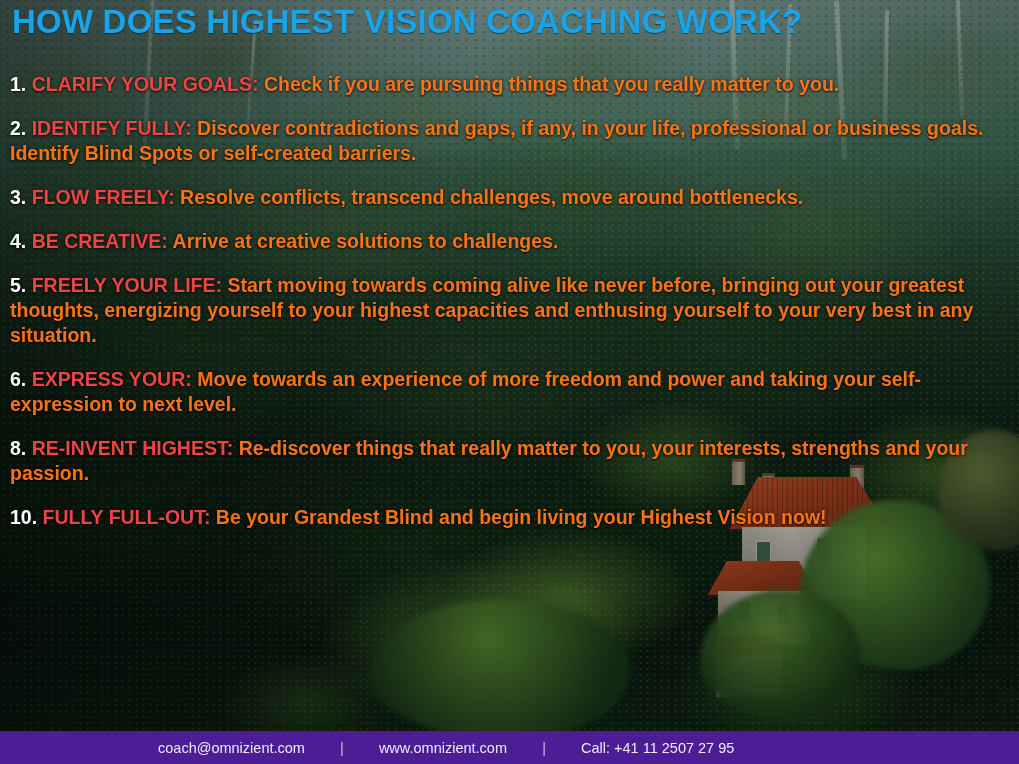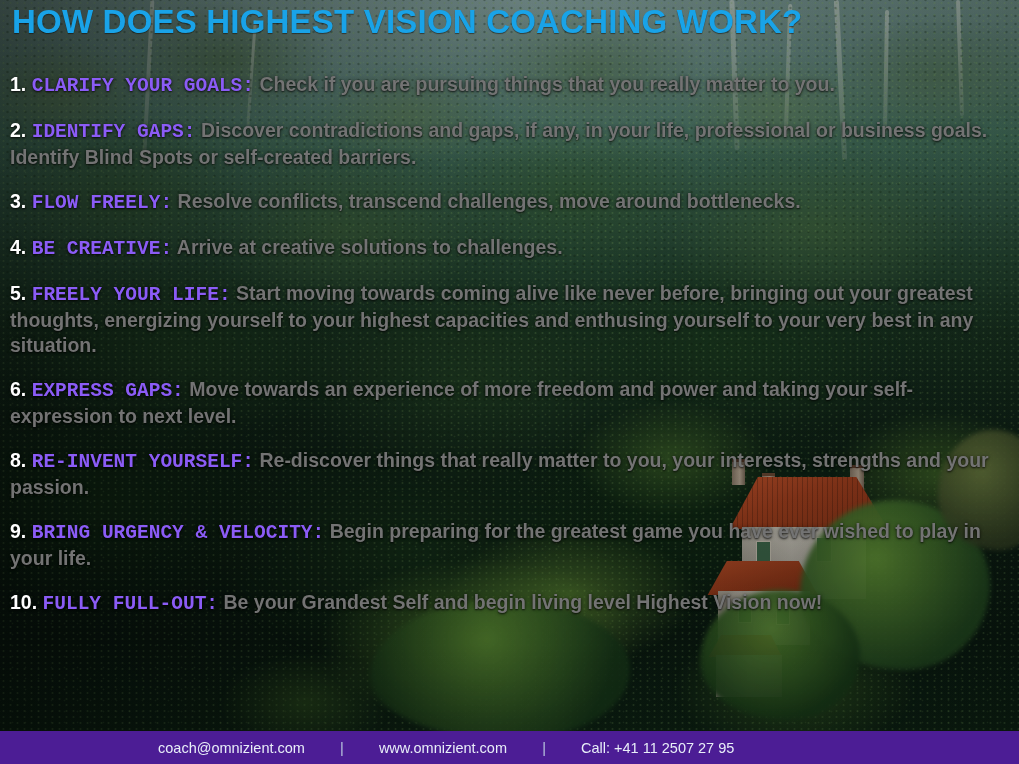--- a/index.html
+++ b/index.html
@@ -198,26 +198,25 @@
     font-weight: bold;
     line-height: 25px;
     color: #ffffff;
     text-shadow: 0 1px 2px rgba(0,0,0,0.70), 0 0 4px rgba(0,0,0,0.45);
     margin-bottom: 19px;
   }
 
   .step-num { color: #ffffff; }
 
   .step-head {
-    color: #8b5cf6;
+    color: #ef4444;
     text-shadow: 0 1px 2px rgba(0,0,0,0.70), 0 0 4px rgba(0,0,0,0.45);
-    font-family: Liberation Mono, monospace;
-  }
-
-  .step-body { color: #737373; }
+  }
+
+  .step-body { color: #f97316; }
 
   
   .footer-bar {
     position: absolute;
     left: 0;
     bottom: 0;
     width: 1019px;
     height: 33px;
     background: #4c1d95;
     z-index: 20;
@@ -306,21 +305,21 @@
     <ul class="steps">
 
       <li class="step">
         <span class="step-num">1.</span>
         <span class="step-head">CLARIFY YOUR GOALS:</span>
         <span class="step-body">Check if you are pursuing things that you really matter to you.</span>
       </li>
 
       <li class="step">
         <span class="step-num">2.</span>
-        <span class="step-head">IDENTIFY GAPS:</span>
+        <span class="step-head">IDENTIFY FULLY:</span>
         <span class="step-body">Discover contradictions and gaps, if any, in your life, professional or business goals. Identify Blind Spots or self-created barriers.</span>
       </li>
 
       <li class="step">
         <span class="step-num">3.</span>
         <span class="step-head">FLOW FREELY:</span>
         <span class="step-body">Resolve conflicts, transcend challenges, move around bottlenecks.</span>
       </li>
 
       <li class="step">
@@ -330,41 +329,36 @@
       </li>
 
       <li class="step">
         <span class="step-num">5.</span>
         <span class="step-head">FREELY YOUR LIFE:</span>
         <span class="step-body">Start moving towards coming alive like never before, bringing out your greatest thoughts, energizing yourself to your highest capacities and enthusing yourself to your very best in any situation.</span>
       </li>
 
       <li class="step">
         <span class="step-num">6.</span>
-        <span class="step-head">EXPRESS GAPS:</span>
+        <span class="step-head">EXPRESS YOUR:</span>
         <span class="step-body">Move towards an experience of more freedom and power and taking your self-expression to next level.</span>
       </li>
 
 
       <li class="step">
         <span class="step-num">8.</span>
-        <span class="step-head">RE-INVENT YOURSELF:</span>
+        <span class="step-head">RE-INVENT HIGHEST:</span>
         <span class="step-body">Re-discover things that really matter to you, your interests, strengths and your passion.</span>
       </li>
 
-      <li class="step">
-        <span class="step-num">9.</span>
-        <span class="step-head">BRING URGENCY &amp; VELOCITY:</span>
-        <span class="step-body">Begin preparing for the greatest game you have ever wished to play in your life.</span>
-      </li>
 
       <li class="step">
         <span class="step-num">10.</span>
         <span class="step-head">FULLY FULL-OUT:</span>
-        <span class="step-body">Be your Grandest Self and begin living level Highest Vision now!</span>
+        <span class="step-body">Be your Grandest Blind and begin living your Highest Vision now!</span>
       </li>
 
     </ul>
   </div>
 
   <div class="footer-bar">
     <div class="footer-inner">
       <span>coach@omnizient.com</span>
       <span class="footer-sep">|</span>
       <span>www.omnizient.com</span>

